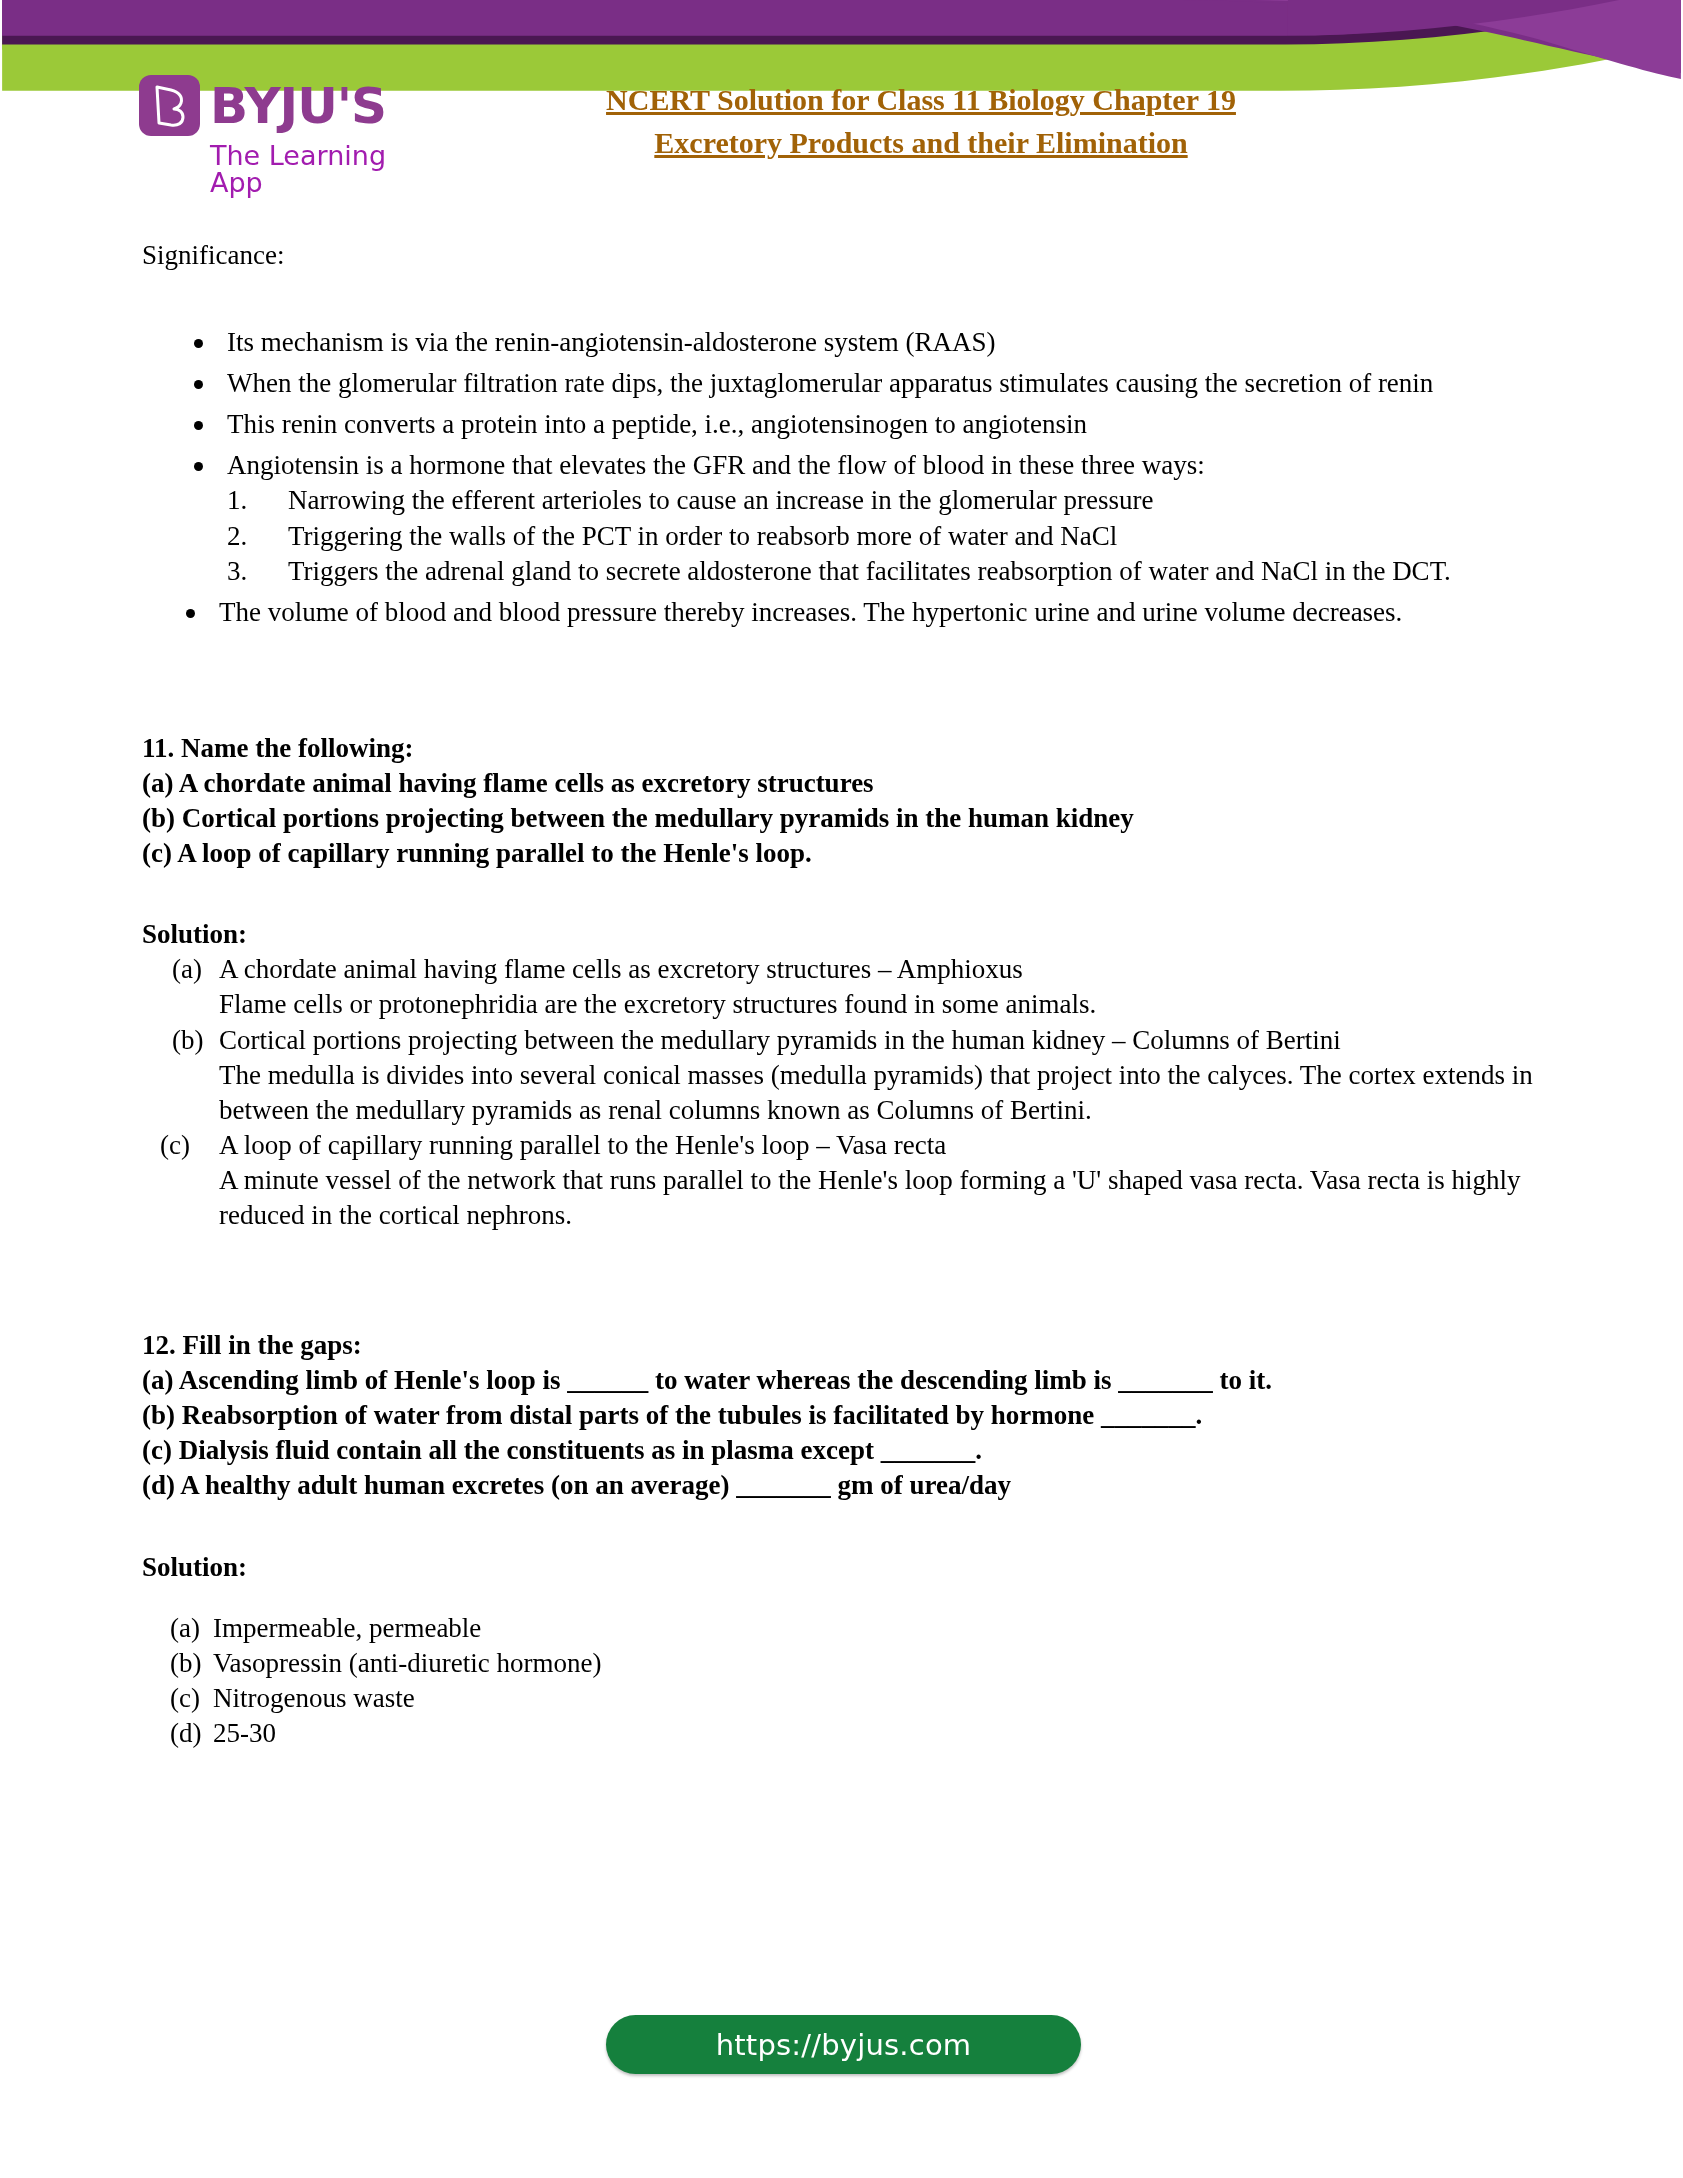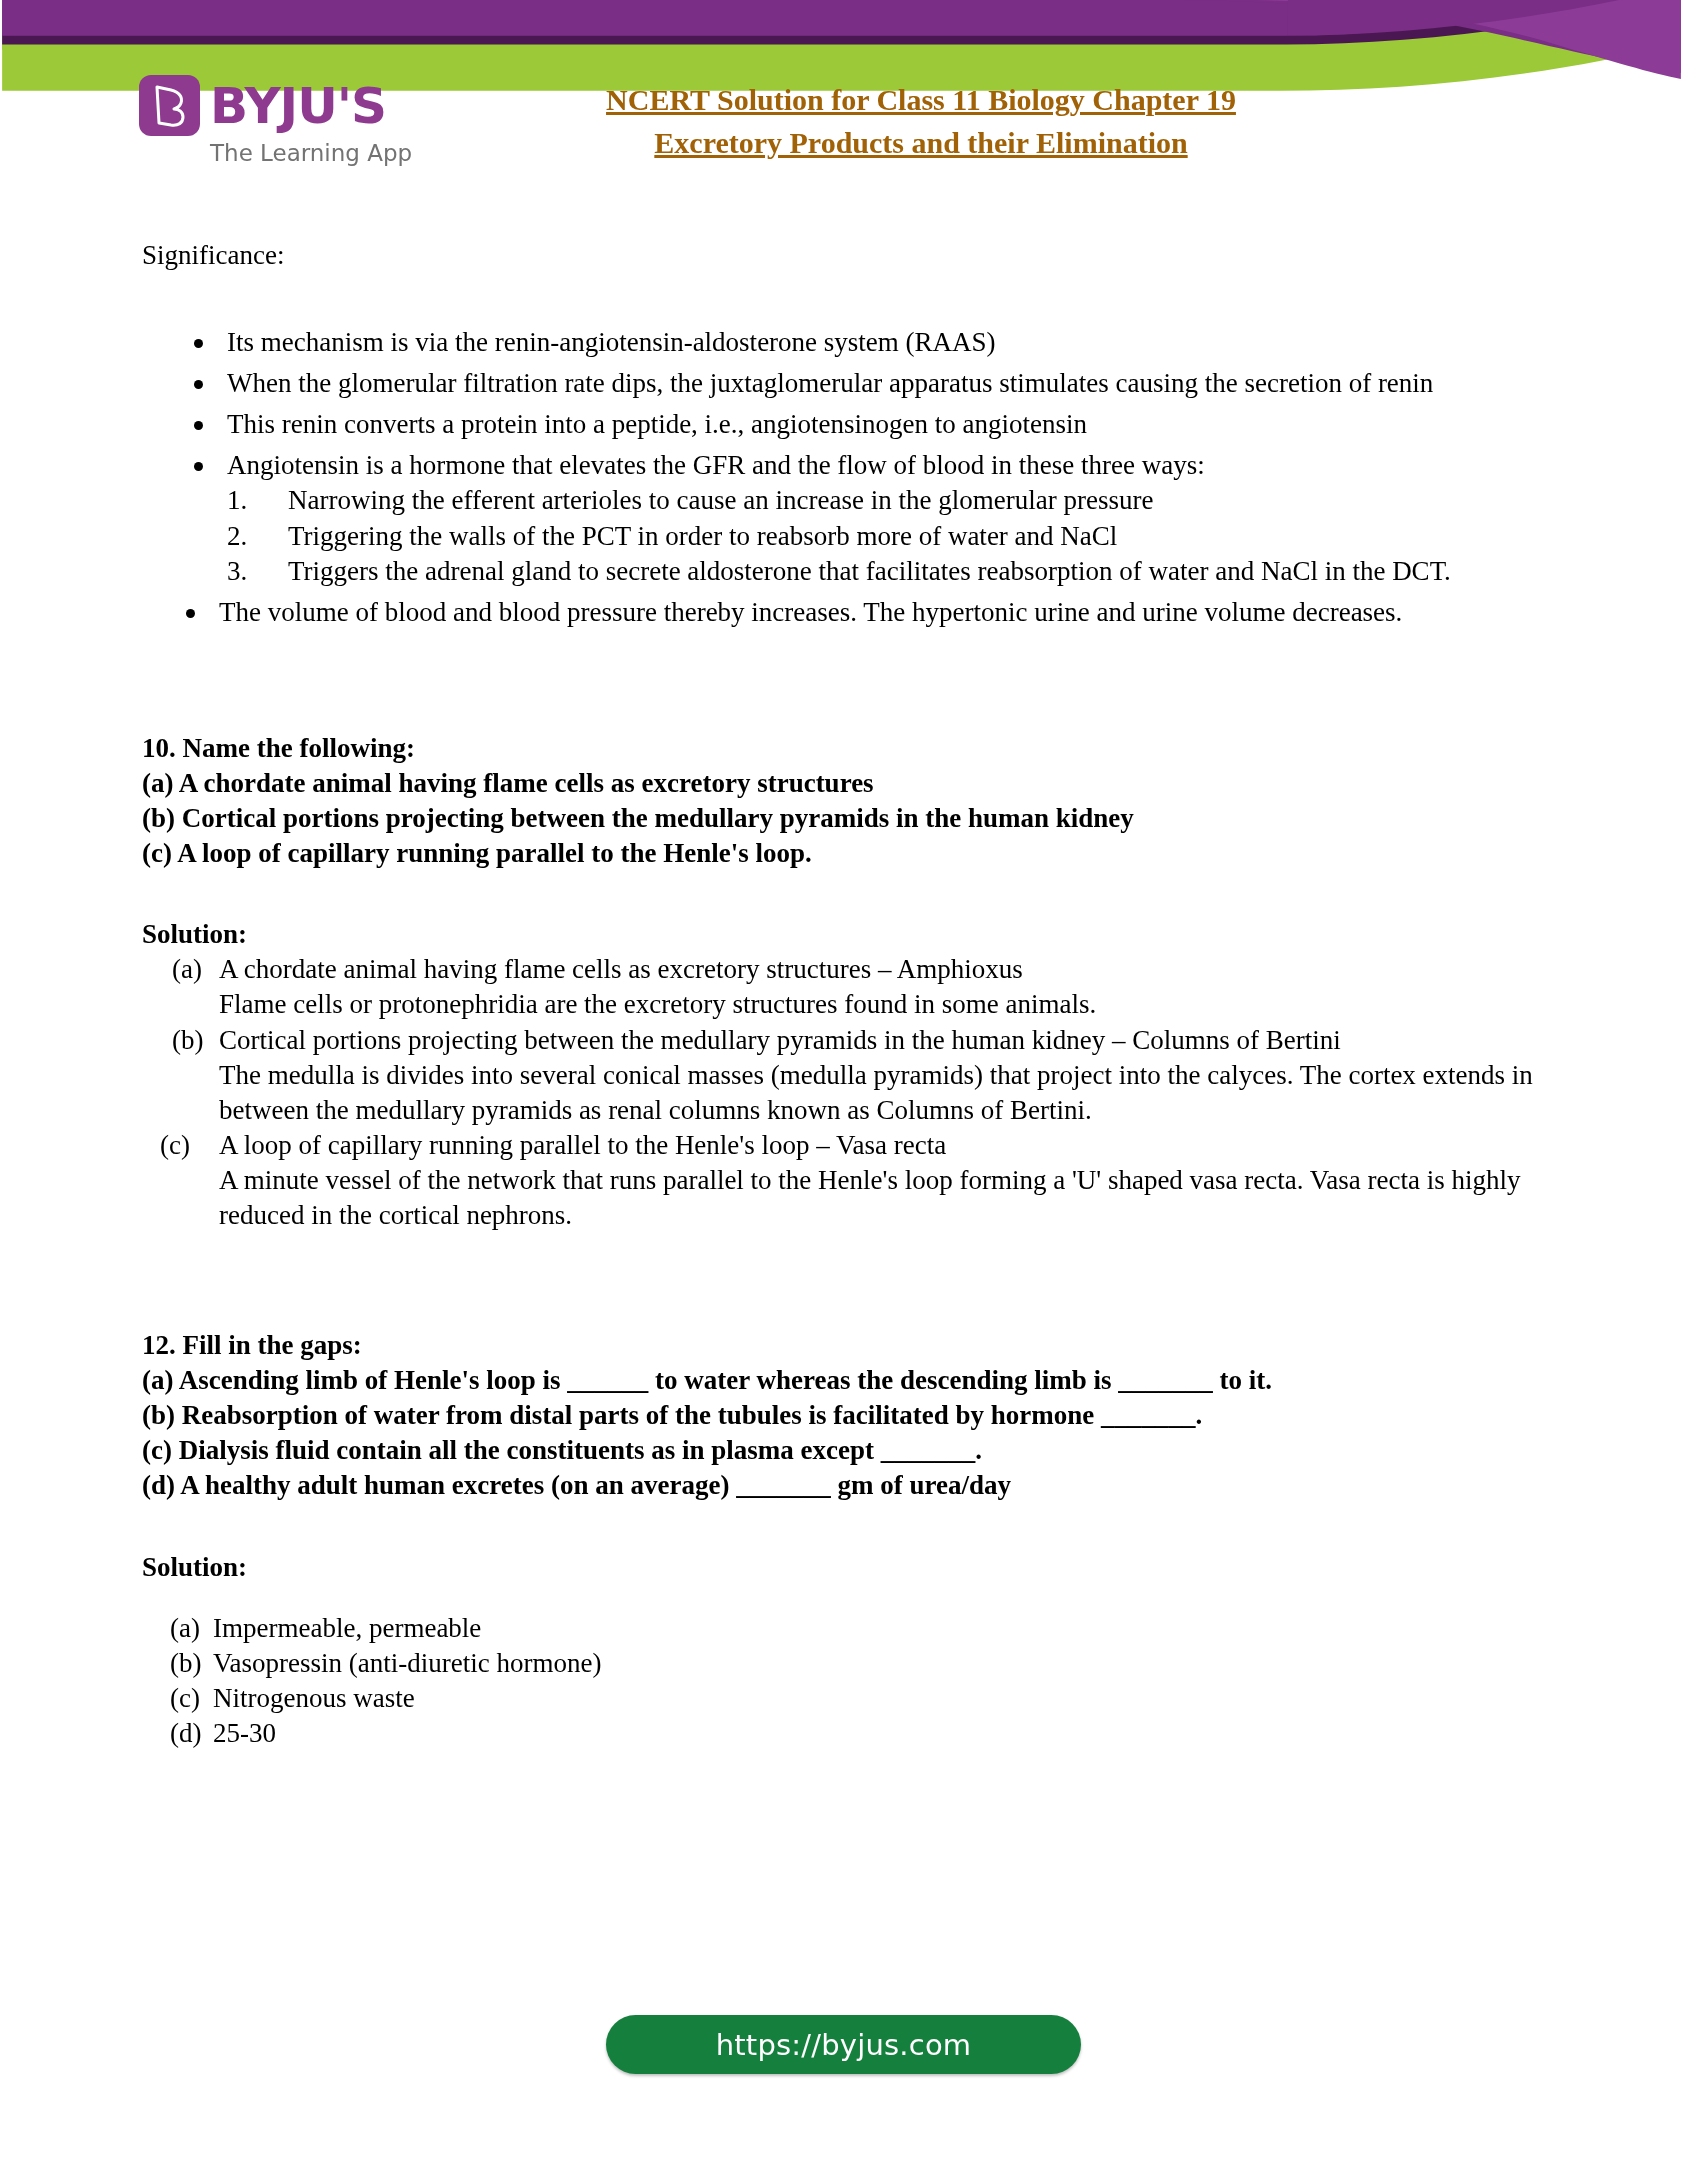--- a/index.html
+++ b/index.html
@@ -58,22 +58,22 @@
   .logo-word {
     font-family: "DejaVu Sans", sans-serif;
     font-weight: bold;
     font-size: 50px;
     letter-spacing: -1px;
     color: #8e3b8f;
     line-height: 1;
   }
   .logo-tag {
     font-family: "DejaVu Sans", sans-serif;
-    font-size: 23px;
-    color: #737373;
+    font-size: 27px;
+    color: #a21caf;
     margin-top: 8px;
     margin-left: 71px;
     line-height: 1;
   }
 
   
   .doc-title {
     position: absolute;
     left: 426px;
     top: 79px;
@@ -277,21 +277,21 @@
     </li>
     <li class="wide">
       <span class="dot"></span>
       <span>The volume of blood and blood pressure thereby increases. The hypertonic urine and urine volume decreases.</span>
     </li>
   </ul>
 
   <div class="spacer-xl"></div>
 
   <div class="qblock">
-    <p class="qline">10. Name the following:</p>
+    <p class="qline">11. Name the following:</p>
     <p class="qline">(a) A chordate animal having flame cells as excretory structures</p>
     <p class="qline">(b) Cortical portions projecting between the medullary pyramids in the human kidney</p>
     <p class="qline">(c) A loop of capillary running parallel to the Henle's loop.</p>
   </div>
 
   <div class="spacer-md"></div>
 
   <p class="sol-label">Solution:</p>
   <ol class="letterlist">
     <li>

